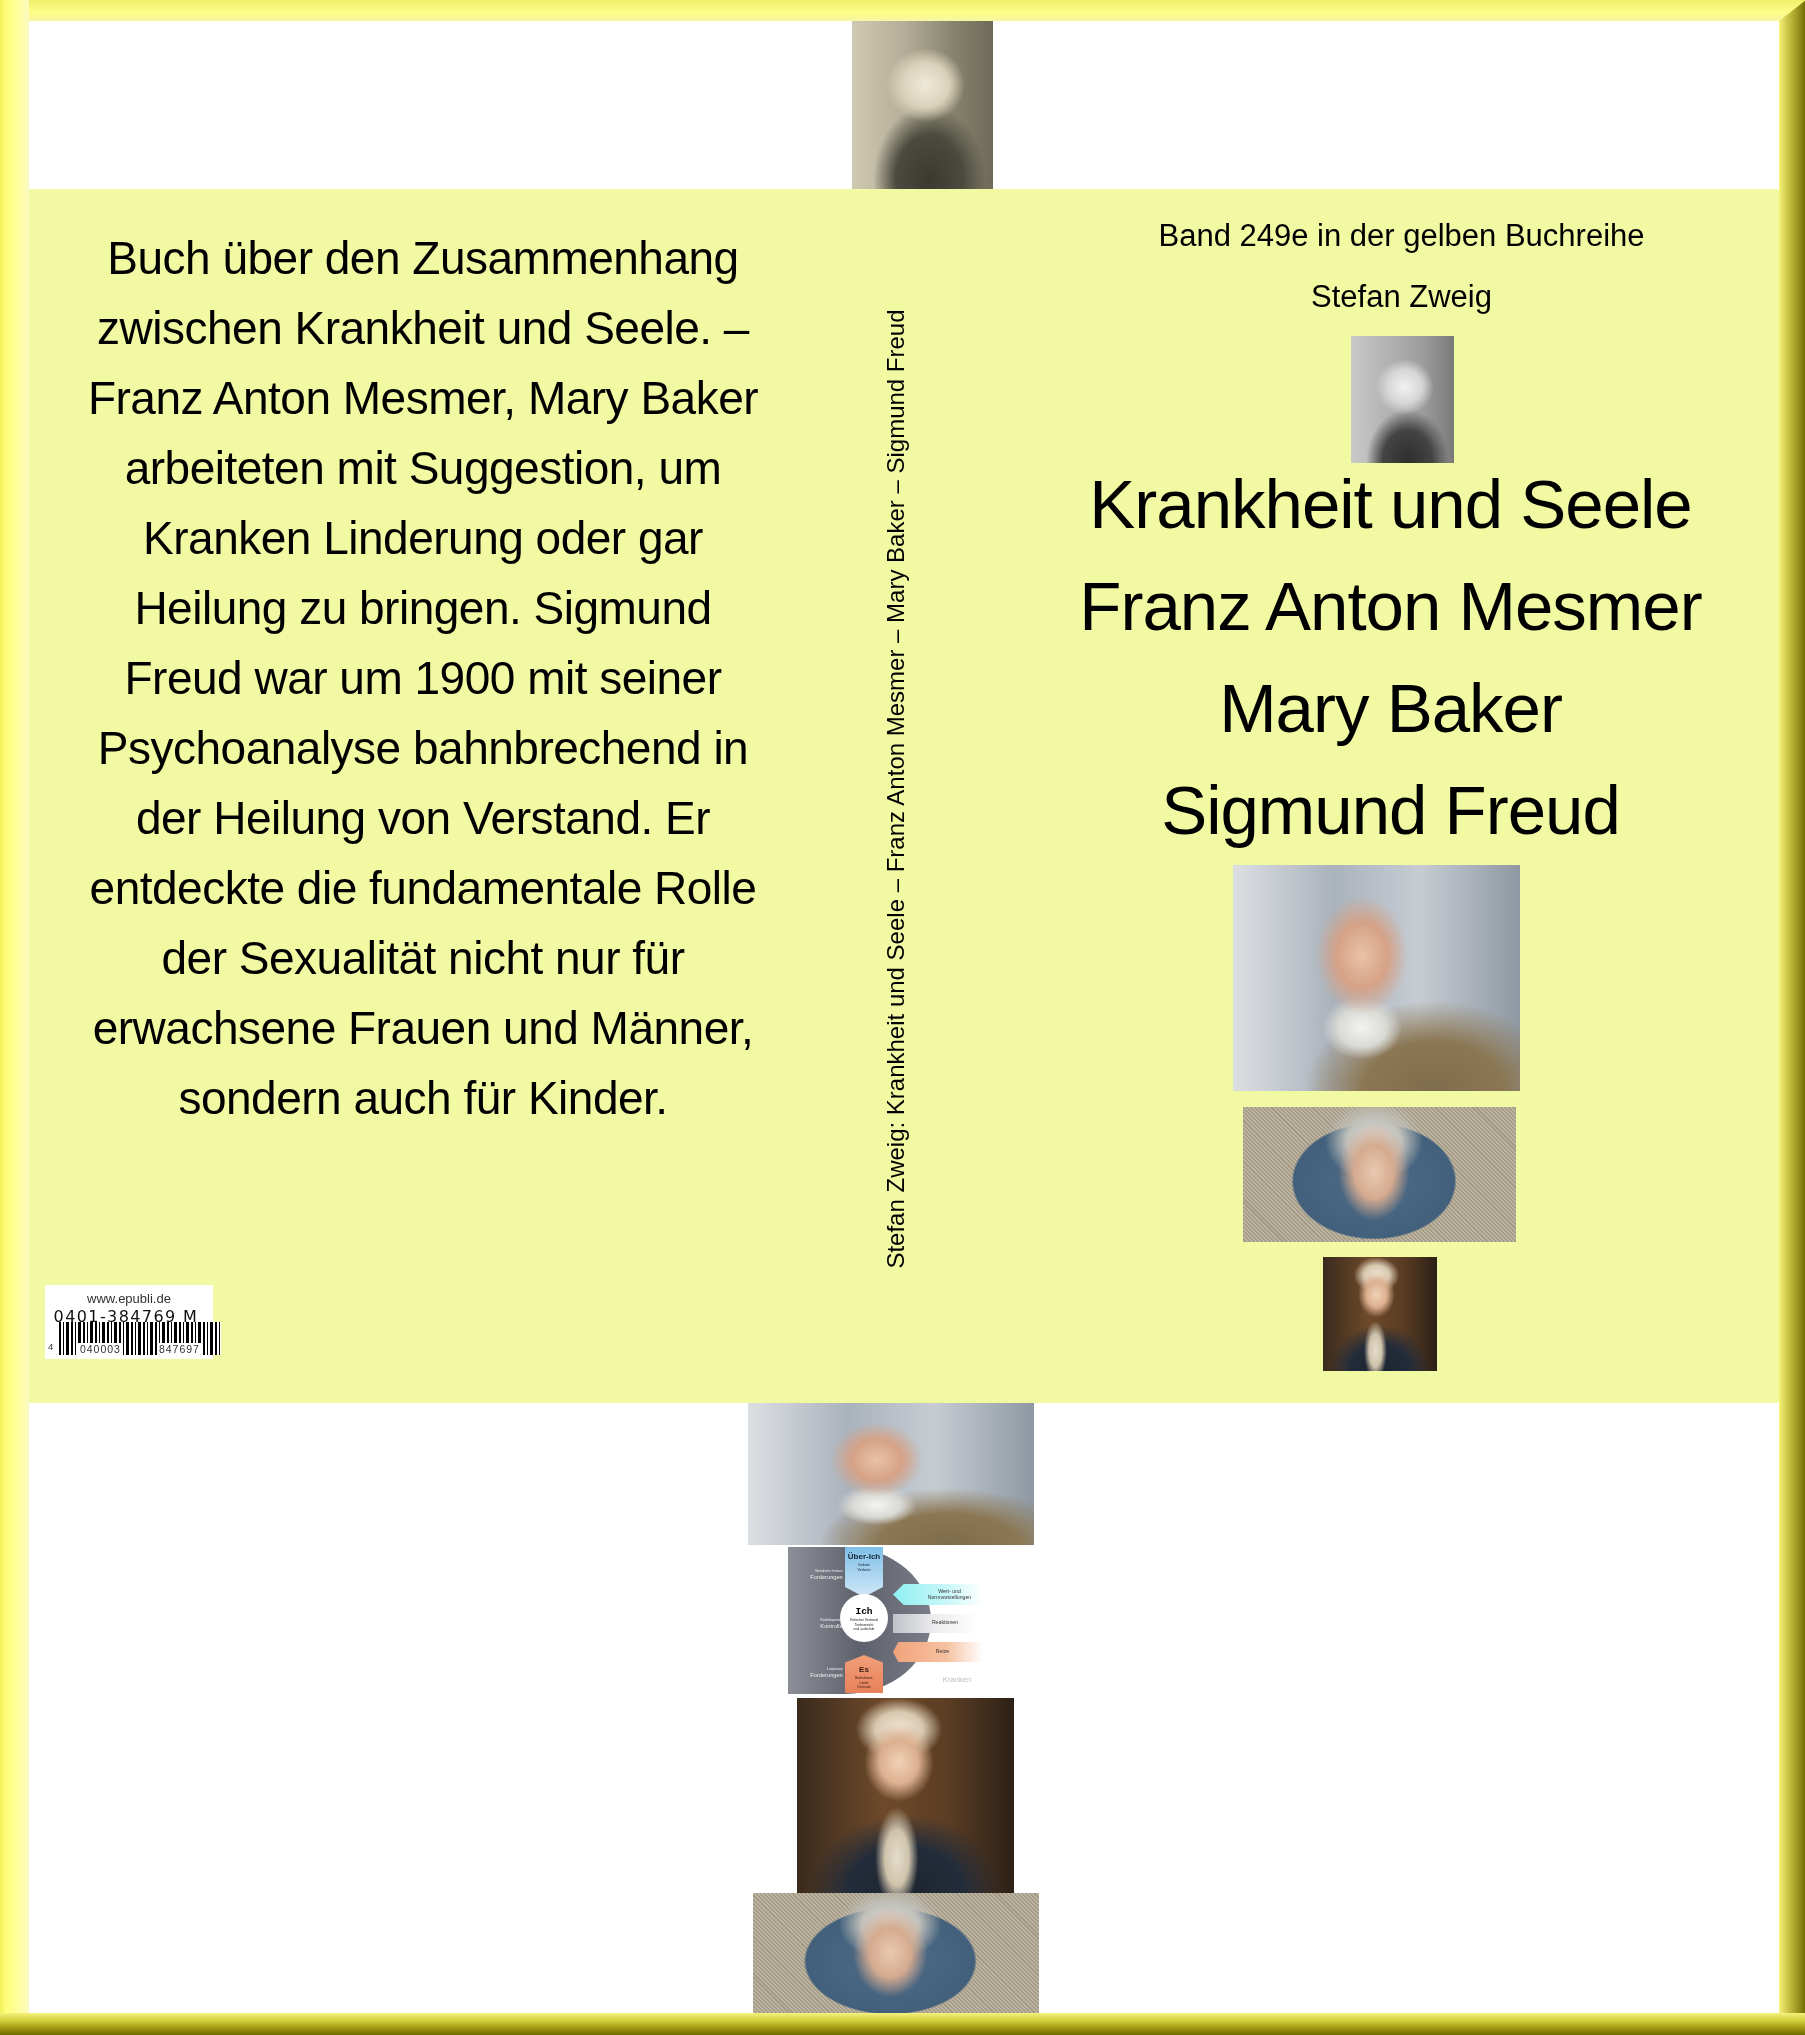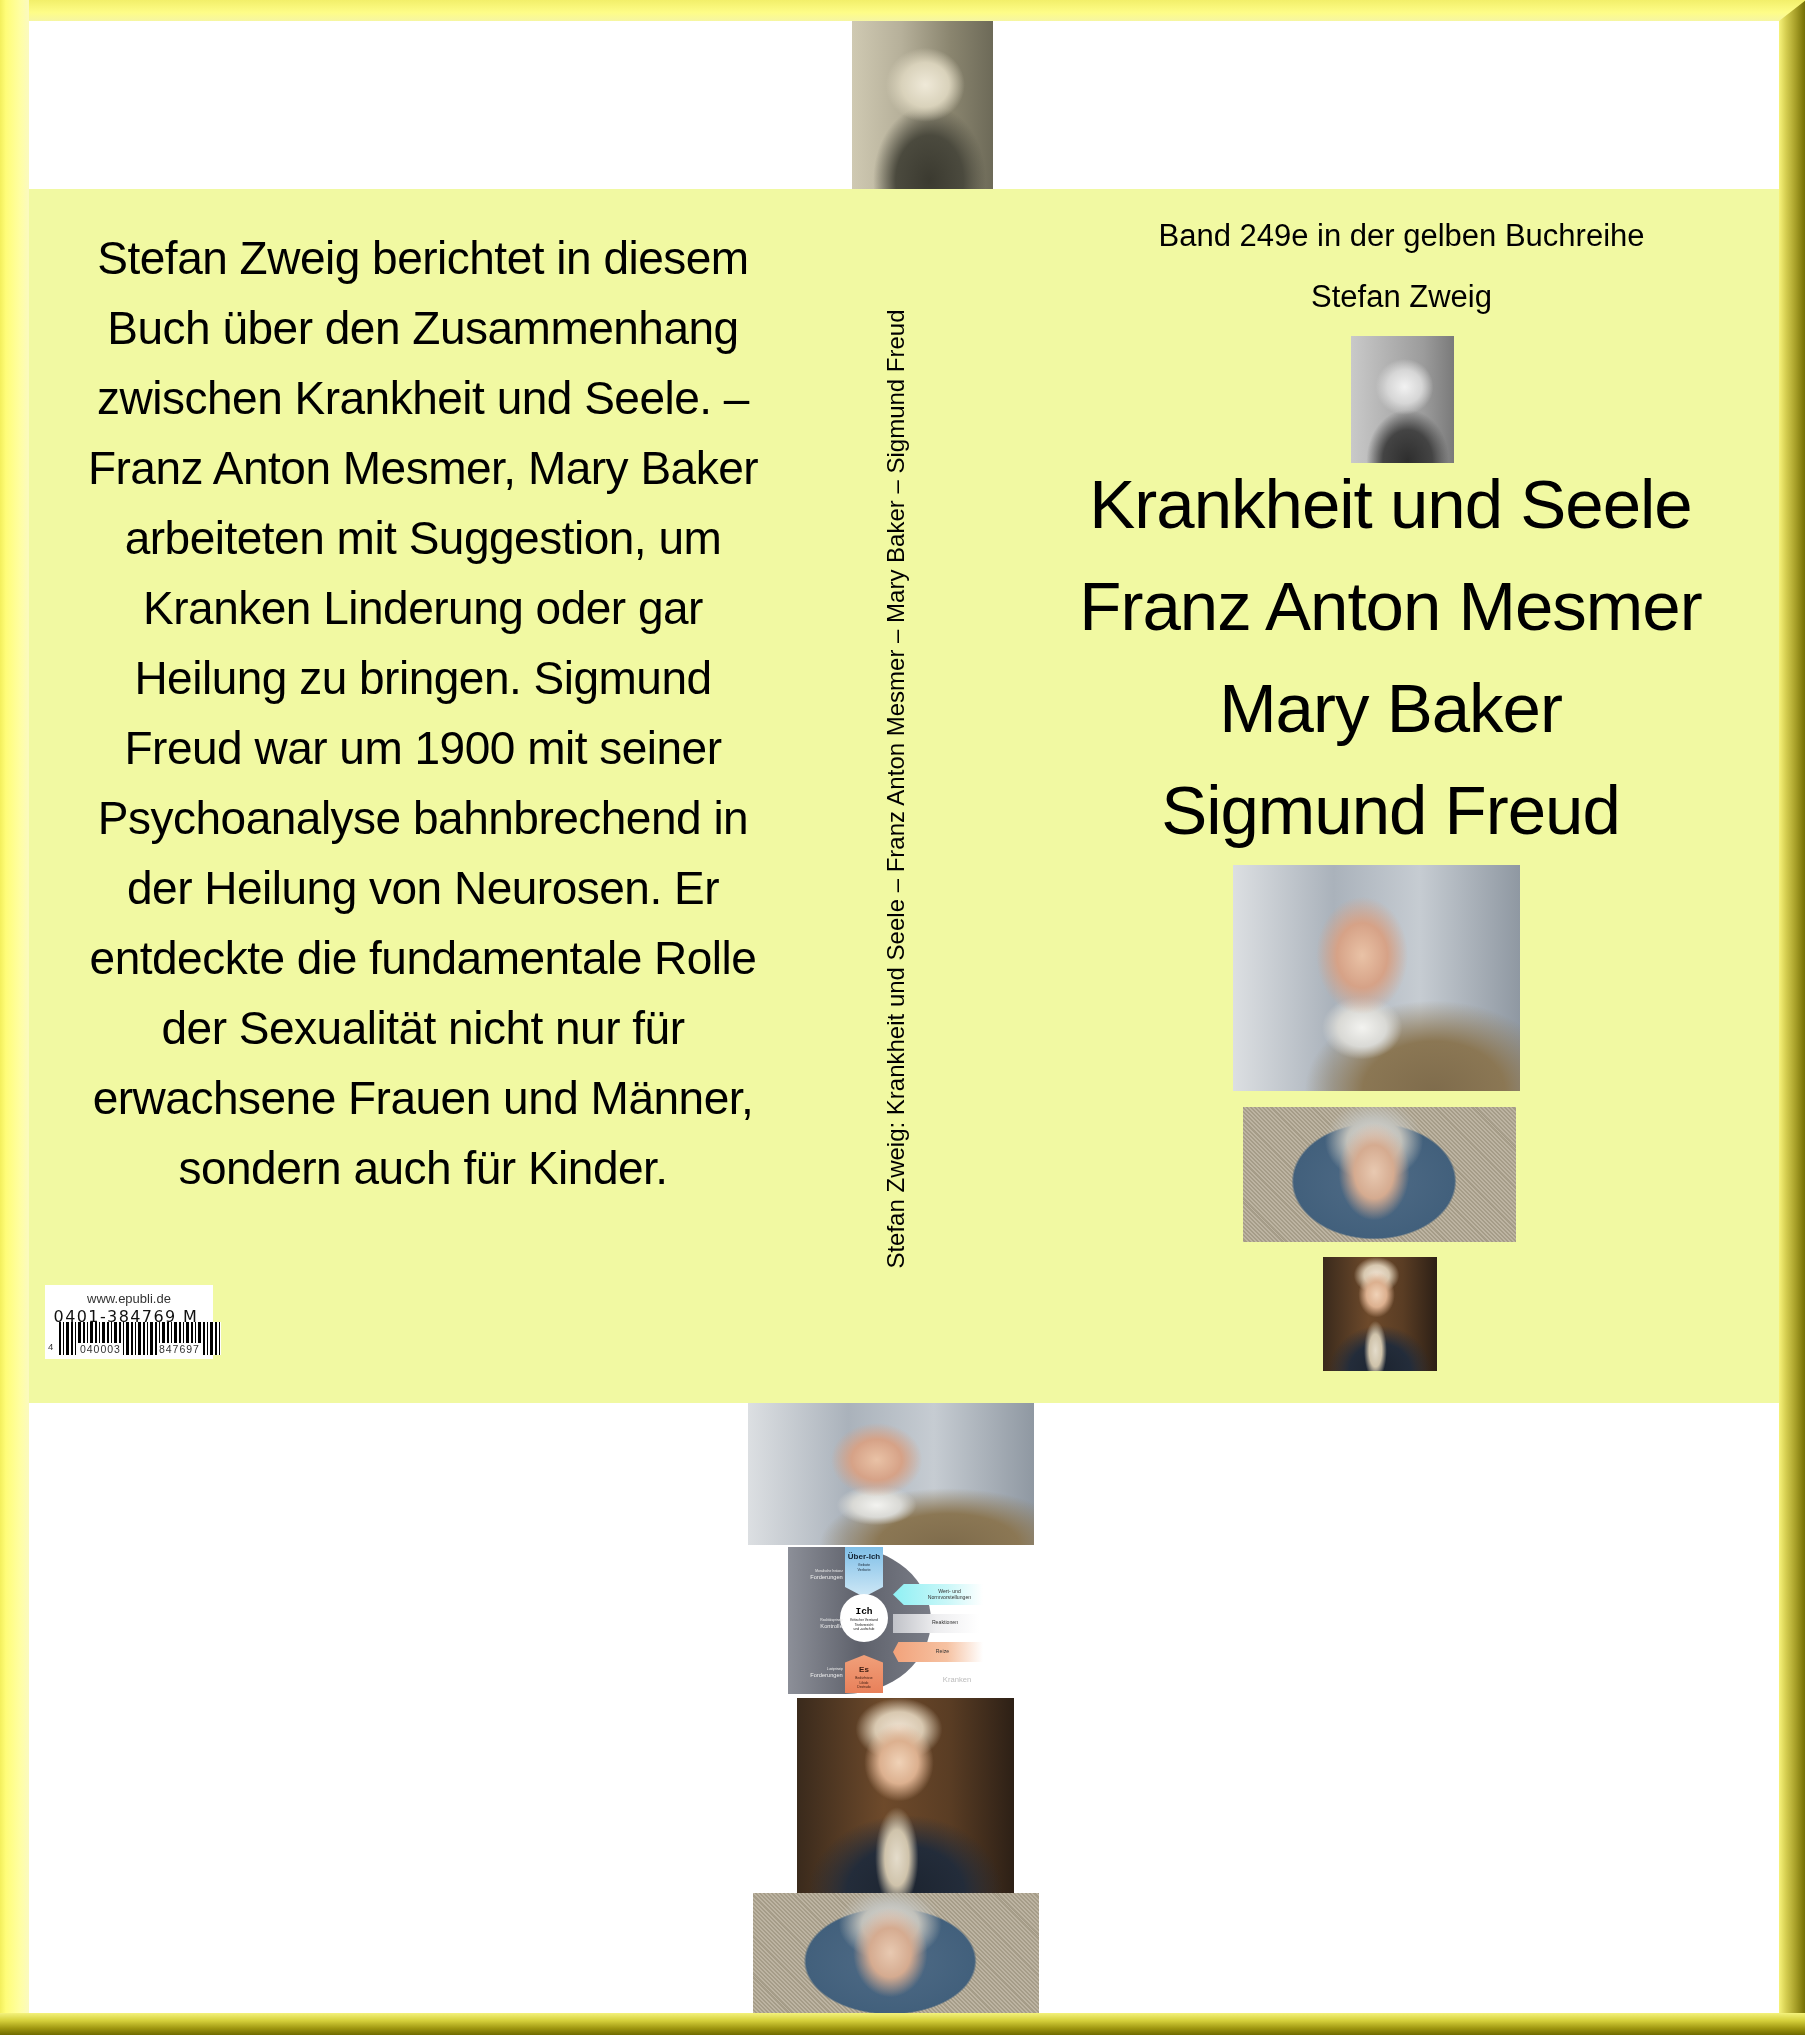--- a/index.html
+++ b/index.html
@@ -76,30 +76,29 @@
 <div id="white-top" class="abs"></div>
 <div id="cover-band" class="abs"></div>
 <div id="white-bottom" class="abs"></div>
 <div id="frame-top" class="abs"></div>
 <div id="frame-left" class="abs"></div>
 <div id="frame-right" class="abs"></div>
 
 <div class="photo sepia" style="left:852px;top:21px;width:141px;height:168px;"></div>
 
 <div class="abs back-text">
-  <span class="back-line">Stefan Zweig berichtet in diesem</span>
   <span class="back-line">Buch über den Zusammenhang</span>
   <span class="back-line">zwischen Krankheit und Seele. –</span>
   <span class="back-line">Franz Anton Mesmer, Mary Baker</span>
   <span class="back-line">arbeiteten mit Suggestion, um</span>
   <span class="back-line">Kranken Linderung oder gar</span>
   <span class="back-line">Heilung zu bringen.  Sigmund</span>
   <span class="back-line">Freud war um 1900 mit seiner</span>
   <span class="back-line">Psychoanalyse bahnbrechend in</span>
-  <span class="back-line">der Heilung von Neurosen. Er</span>
+  <span class="back-line">der Heilung von Verstand. Er</span>
   <span class="back-line">entdeckte die fundamentale Rolle</span>
   <span class="back-line">der Sexualität nicht nur für</span>
   <span class="back-line">erwachsene Frauen und Männer,</span>
   <span class="back-line">sondern auch für Kinder.</span>
 </div>
 
 <div id="barcode" class="abs">
   <div class="site">www.epubli.de</div>
   <div class="code">0401-384769  M</div>
   <div class="bars"></div>

